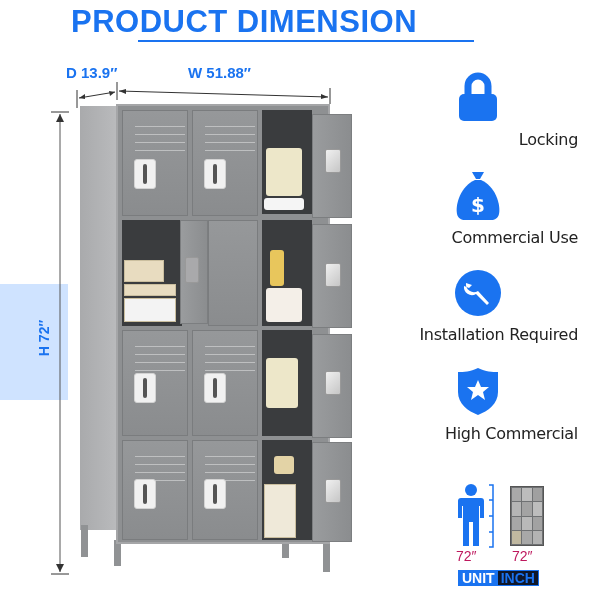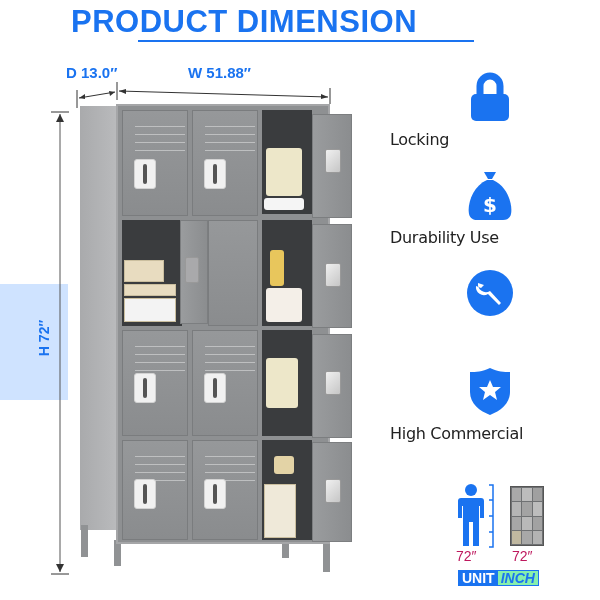--- a/index.html
+++ b/index.html
@@ -57,33 +57,33 @@
   }
   .open-comp { position: absolute; background: #3a3c3e; }
   .box-item { position: absolute; background: #e8dcc0; border: 1px solid #cbbf9f; }
   .cloth { position: absolute; background: #ede7c9; border-radius: 3px; }
   .open-door {
     position: absolute; background: linear-gradient(90deg,#9a9c9e,#8b8d8f); border: 1px solid #7c7e80;
   }
   .lockbox { position: absolute; width: 16px; height: 24px; background: linear-gradient(135deg,#f0f0f0,#c6c6c6); border: 1px solid #999; border-radius: 2px; }
 
   
-  .feature { position: absolute; width: 200px; left: 390px; text-align: left; }
+  .feature { position: absolute; width: 200px; left: 378px; text-align: right; }
   .feat-icon { display: block; margin: 0 auto; }
   .feat-label {
     display: block; margin-top: 8px; font-family: "DejaVu Sans", sans-serif; font-size: 16px;
     color: #222; letter-spacing: -0.3px;
   }
 
   .scale-block { position: absolute; left: 452px; top: 480px; width: 110px; height: 110px; }
   .scale-num { position: absolute; top: 68px; color: #be185d; font-weight: normal; font-size: 14px; font-family: "Liberation Sans", sans-serif; }
   .unit-badge { position: absolute; top: 90px; left: 6px; height: 16px; display: flex; border: 1px solid #1a73f0; }
   .unit-badge span { font-size: 14px; font-weight: bold; line-height: 14px; padding: 0 3px; font-family: "Liberation Sans", sans-serif; }
   .unit-a { background: #1a73f0; color: #fff; }
-  .unit-b { background: #86efac; color: #1a73f0; font-style: italic; }
+  .unit-b { background: #0f172a; color: #1a73f0; }
 </style>
 </head>
 <body>
 
 <div class="title">PRODUCT DIMENSION</div>
 <div class="title-underline"></div>
 
 <div class="h-band"></div>
 
 <svg class="dim-svg" viewBox="0 0 600 600">
@@ -99,21 +99,21 @@
   <polygon points="119,91 126,89 126,94" fill="#333"></polygon>
   <polygon points="328,97 321,94 321,99" fill="#333"></polygon>
 
   <line x1="51" y1="112" x2="69" y2="112" stroke="#333" stroke-width="1"></line>
   <line x1="51" y1="574" x2="69" y2="574" stroke="#333" stroke-width="1"></line>
   <line x1="60" y1="114" x2="60" y2="572" stroke="#555" stroke-width="1"></line>
   <polygon points="60,114 56,122 64,122" fill="#333"></polygon>
   <polygon points="60,572 56,564 64,564" fill="#333"></polygon>
 </svg>
 
-<div class="dim-label" style="left:66px; top:64px;">D 13.0″</div>
+<div class="dim-label" style="left:66px; top:64px;">D 13.9″</div>
 <div class="dim-label" style="left:188px; top:64px;">W 51.88″</div>
 <div class="h-label">H 72″</div>
 
 <div>
   <div class="cab-side"></div>
   <div class="leg" style="left:81px; top:525px; height:32px;"></div>
   <div class="leg" style="left:114px; top:540px; height:26px;"></div>
   <div class="leg" style="left:282px; top:540px; height:18px;"></div>
   <div class="leg" style="left:323px; top:540px; height:32px;"></div>
 
@@ -192,28 +192,29 @@
   </svg>
   <span class="feat-label">Locking</span>
 </div>
 
 <div class="feature" style="top:170px;">
   <svg class="feat-icon" width="46" height="50" viewBox="0 0 46 50">
     <path d="M17 2 L29 2 L25 9 L21 9 Z" fill="#1a73f0"></path>
     <path d="M20 10 L26 10 C40 16 46 34 44 44 C43 48 40 50 36 50 L10 50 C6 50 3 48 2 44 C0 34 6 16 20 10 Z" fill="#1a73f0"></path>
     <text x="23" y="42" text-anchor="middle" font-family="DejaVu Sans, sans-serif" font-weight="bold" font-size="20" fill="#ffffff">$</text>
   </svg>
-  <span class="feat-label">Durability Use</span>
+  <span class="feat-label">Commercial Use</span>
 </div>
 
 <div class="feature" style="top:269px;">
   <svg class="feat-icon" width="48" height="48" viewBox="0 0 48 48">
     <circle cx="24" cy="24" r="23" fill="#1a73f0"></circle>
     <path d="M12 14 A8 8 0 0 0 24 22 L35 34 L33 36 L22 25 A8 8 0 0 1 10 17 L15 19 L18 16 Z" fill="#ffffff"></path>
   </svg>
+  <span class="feat-label">Installation Required</span>
 </div>
 
 <div class="feature" style="top:366px;">
   <svg class="feat-icon" width="44" height="50" viewBox="0 0 44 50">
     <path d="M22 2 C30 6 36 6 42 6 L42 26 C42 38 32 45 22 49 C12 45 2 38 2 26 L2 6 C8 6 14 6 22 2 Z" fill="#1a73f0"></path>
     <polygon points="22,14 25,21 33,21 27,26 29,34 22,29 15,34 17,26 11,21 19,21" fill="#ffffff"></polygon>
   </svg>
   <span class="feat-label">High Commercial</span>
 </div>
 

